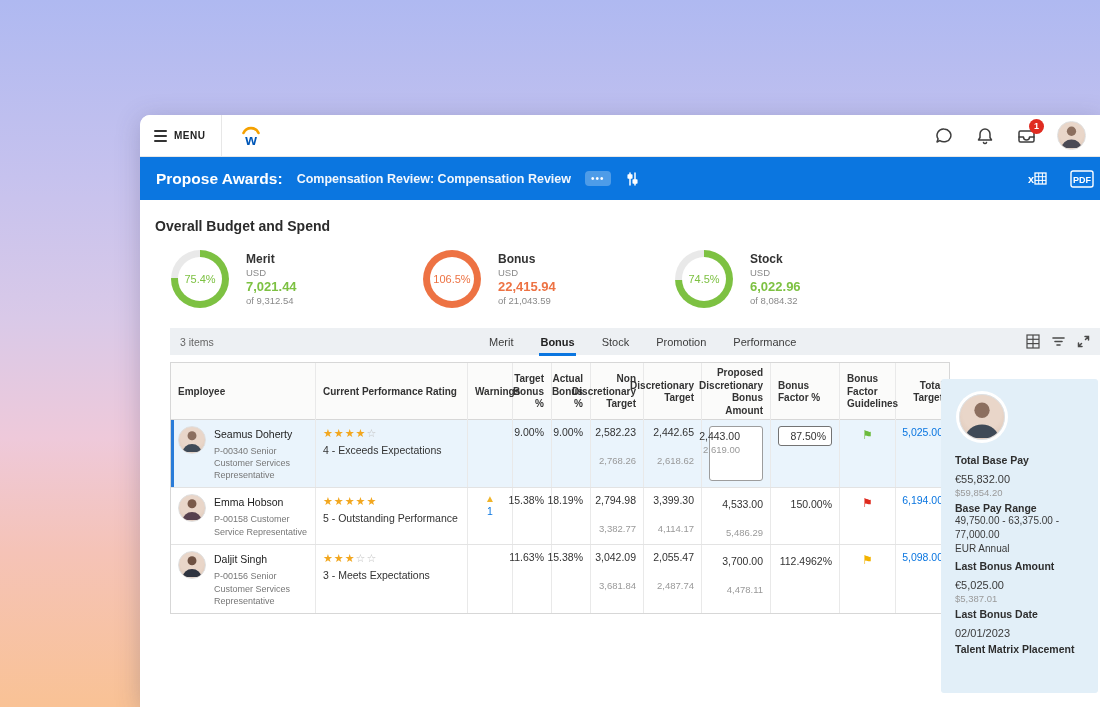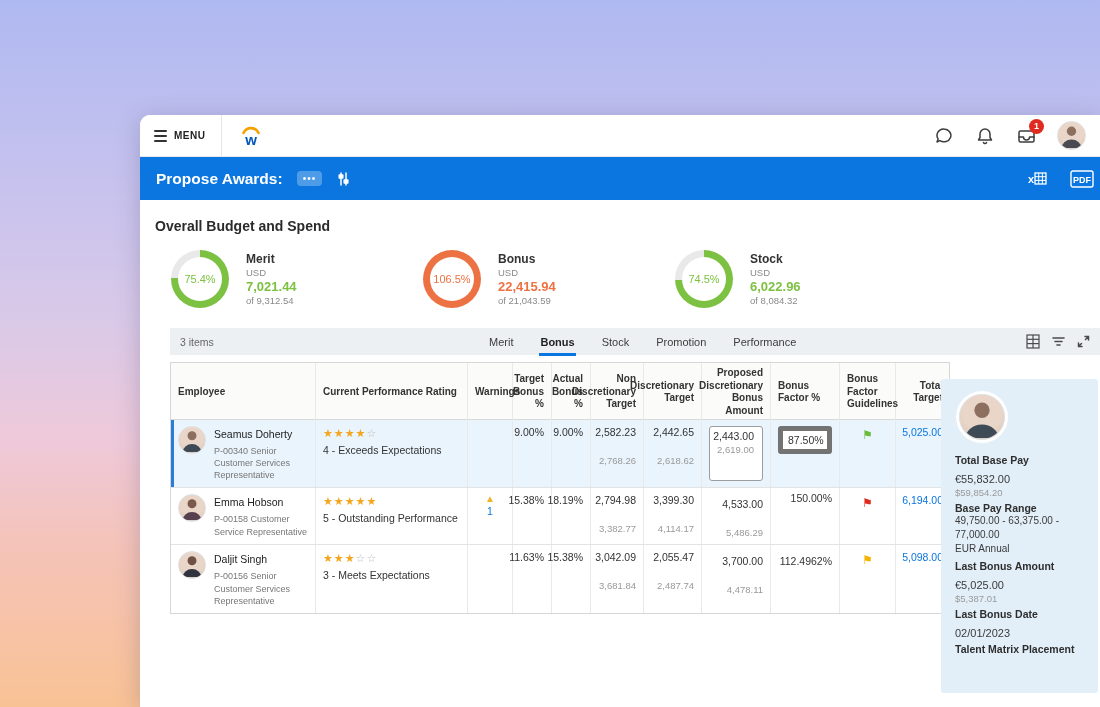--- a/index.html
+++ b/index.html
@@ -88,23 +88,23 @@
   .stars { font-size:11px; letter-spacing:1px; line-height:1; margin-top:2px; }
   .star-f { color:#f2a71f; }
   .star-e { color:#c4c4c4; }
   .rating-text { font-size:10.5px; color:#333; margin-top:5px; }
   .num-main { color:#333; }
   .num-stack { display:flex; flex-direction:column; align-items:flex-end; gap:17px; }
   .num-sub { font-size:9.5px; color:#999; }
   .warn-stack { display:flex; flex-direction:column; align-items:center; gap:1px; width:100%; }
   .warn-tri { color:#f0b429; font-size:10px; line-height:1; }
   .warn-count { color:#0b76e0; font-size:10.5px; }
-  .input-box { border:1px solid #9d9d9d; border-radius:3px; background:#fff; padding:3px 8px;
+  .input-box { border:1px solid #9d9d9d; border-radius:3px; background:#fff; padding:3px 22px;
     display:flex; flex-direction:column; align-items:flex-end; gap:2px; width:100%; cursor:text; }
-  .input-line { border:5px solid #737373; border-radius:3px; background:#fff; padding:3px 5px;
+  .input-line { border:1px solid #737373; border-radius:3px; background:#fff; padding:3px 5px;
     text-align:right; width:100%; cursor:text; color:#333; }
   .flag { font-size:12px; line-height:1; }
   .link { color:#0b76e0; cursor:pointer; }
   .tt-cell { align-items:flex-start; }
 
   
   .side-panel { position:absolute; left:801px; top:264px; width:157px; height:314px;
     background:#e2eff8; border-radius:3px; padding:13px 14px; overflow:hidden; }
   .sp-avatar { width:46px; height:46px; margin:2px 0 14px 4px; box-shadow:0 0 0 3px #fff; }
   .sp-label { font-size:10.5px; font-weight:bold; color:#2e2e2e; margin-top:4px; }
@@ -159,20 +159,21 @@
         <svg width="29" height="29" viewBox="0 0 29 29">
           <circle cx="14.5" cy="11" r="5" fill="#8c6f5f"></circle>
           <path d="M4 29 a10.5 9 0 0 1 21 0 Z" fill="#4a4a55"></path>
         </svg>
       </div>
     </div>
   </div>
 
   <div class="banner">
     <span class="banner-title">Propose Awards:</span>
+    <span class="banner-sub">Compensation Review: Compensation Review</span>
     <span class="dots-pill">•••</span>
     <span class="gb-icon">
       <svg class="white-icon" width="15" height="16" viewBox="0 0 15 16">
         <line x1="5" y1="2" x2="5" y2="14"></line>
           <line x1="10" y1="2" x2="10" y2="14"></line>
         <rect x="3.2" y="4" width="3.6" height="3" fill="#fff"></rect>
         <rect x="8.2" y="9" width="3.6" height="3" fill="#fff"></rect>
       </svg>
     </span>
     <div class="banner-right">
@@ -373,21 +374,21 @@
               <span class="num-main">3,399.30</span>
               <span class="num-sub">4,114.17</span>
             </div>
           </div>
         <div class="cell r" style="padding-top:10px;">
             <div class="num-stack">
               <span class="num-main">4,533.00</span>
               <span class="num-sub">5,486.29</span>
             </div>
           </div>
-        <div class="cell r num-main" style="padding-top:4px;align-items:flex-start;">150.00%</div>
+        <div class="cell r num-main" style="padding-top:10px;align-items:flex-start;">150.00%</div>
         <div class="cell c" style="align-items:flex-start;padding-top:9px;">
             <span class="flag" style="color: rgb(223, 41, 29);">⚑</span>
           </div>
         <div class="cell r tt-cell">
             <span class="link">6,194.00</span>
           </div>
       </div>
 
       <div class="t-row body-row">
         <div class="cell emp-cell">

